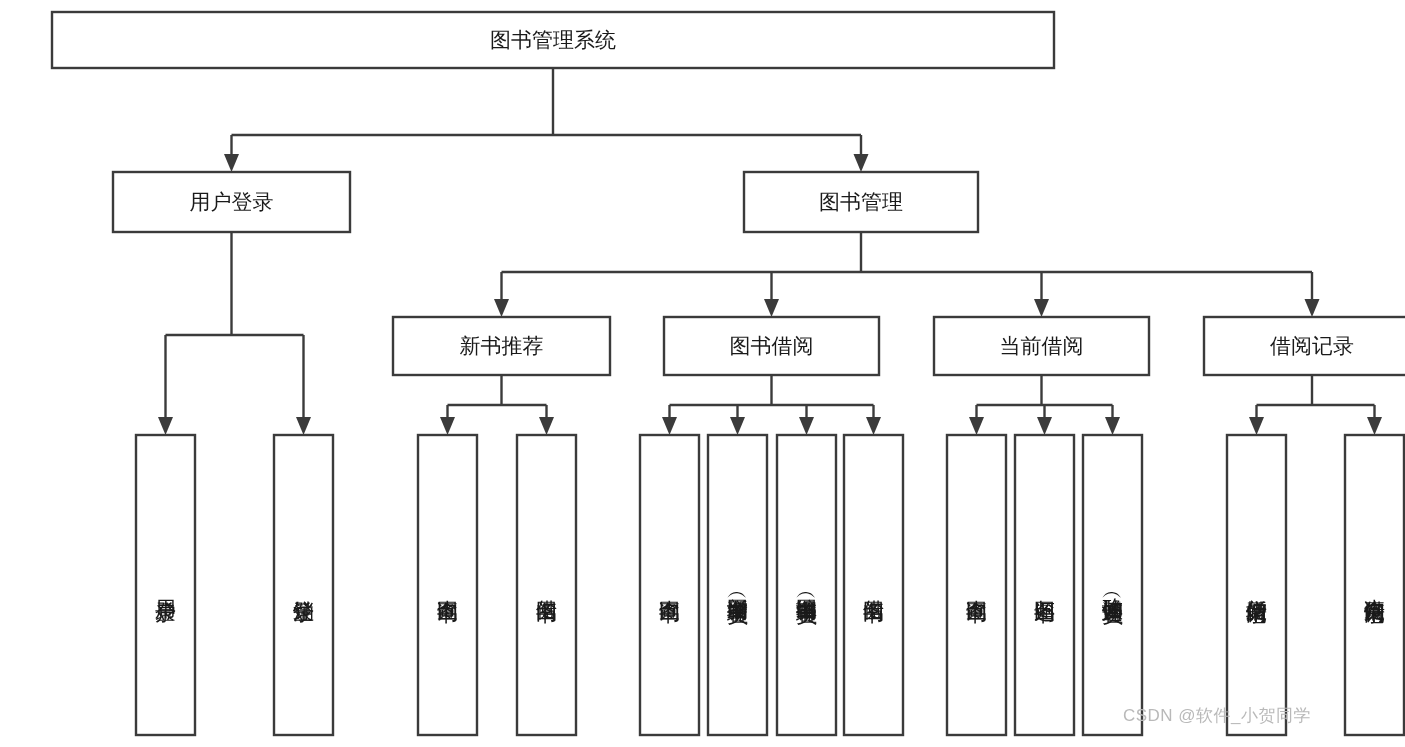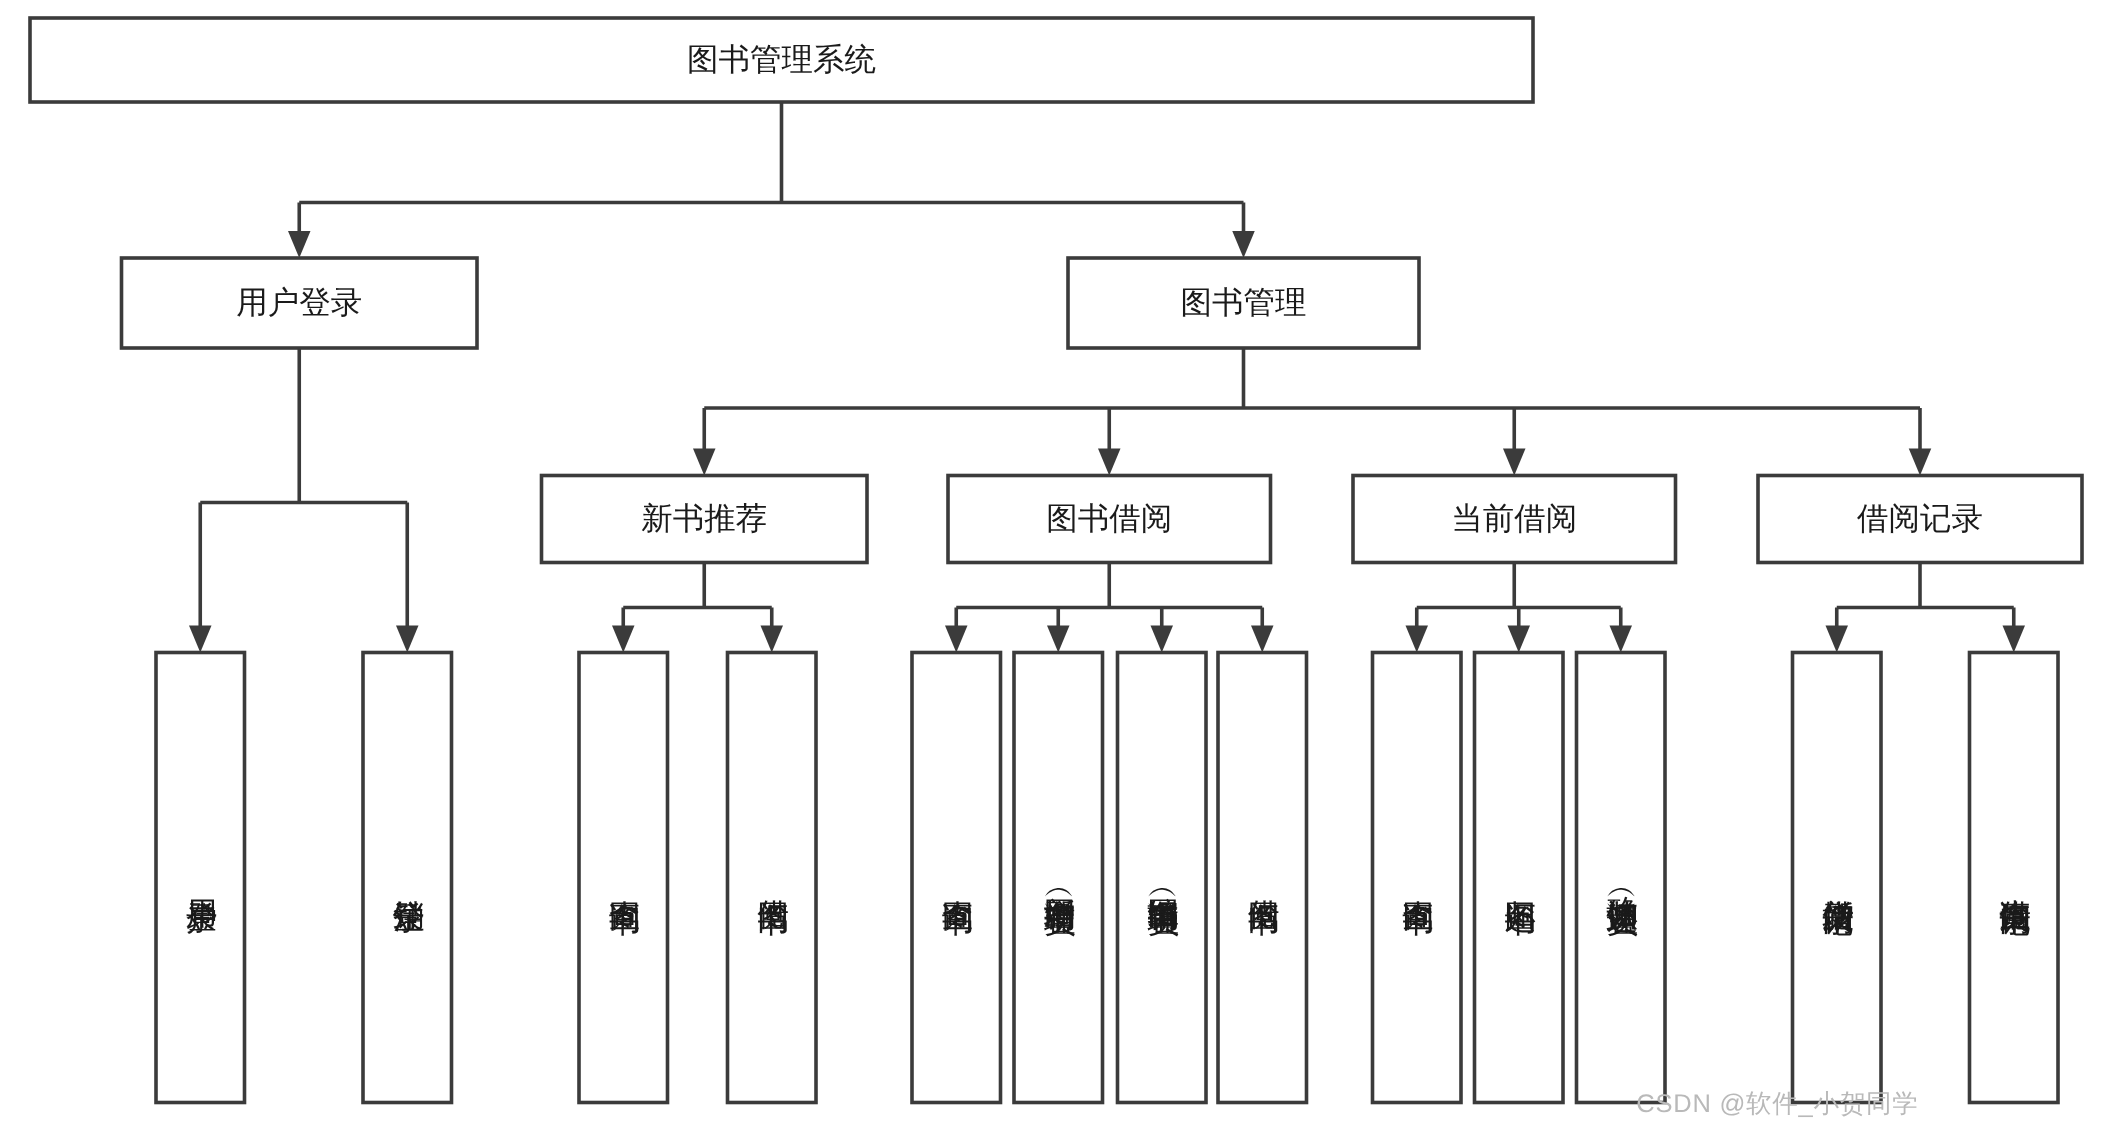--- a/index.html
+++ b/index.html
@@ -13,20 +13,21 @@
     height: 747px;
     font-family: "Liberation Sans", "DejaVu Sans", sans-serif;
     overflow: hidden;
     position: relative;
   }
   #diagram-root {
     position: relative;
     width: 1287px;
     height: 747px;
     background: #ffffff;
+    margin-left: 32px;
   }
   svg#flow-svg {
     position: absolute;
     left: 0;
     top: 0;
     width: 1405px;
     height: 747px;
     display: block;
   }
   .node-box {
@@ -49,21 +50,21 @@
     fill: none;
     stroke-linecap: butt;
   }
   .arrow-head {
     fill: #3b3b3b;
     stroke: none;
   }
   .watermark {
     position: absolute;
     right: 8px;
-    bottom: 0;
+    bottom: 20px;
     font-family: "Liberation Sans", "DejaVu Sans", sans-serif;
     font-size: 17px;
     color: #b9b9b9;
     white-space: nowrap;
     letter-spacing: 0.5px;
     pointer-events: none;
   }
 </style>
 </head>
 <body>

